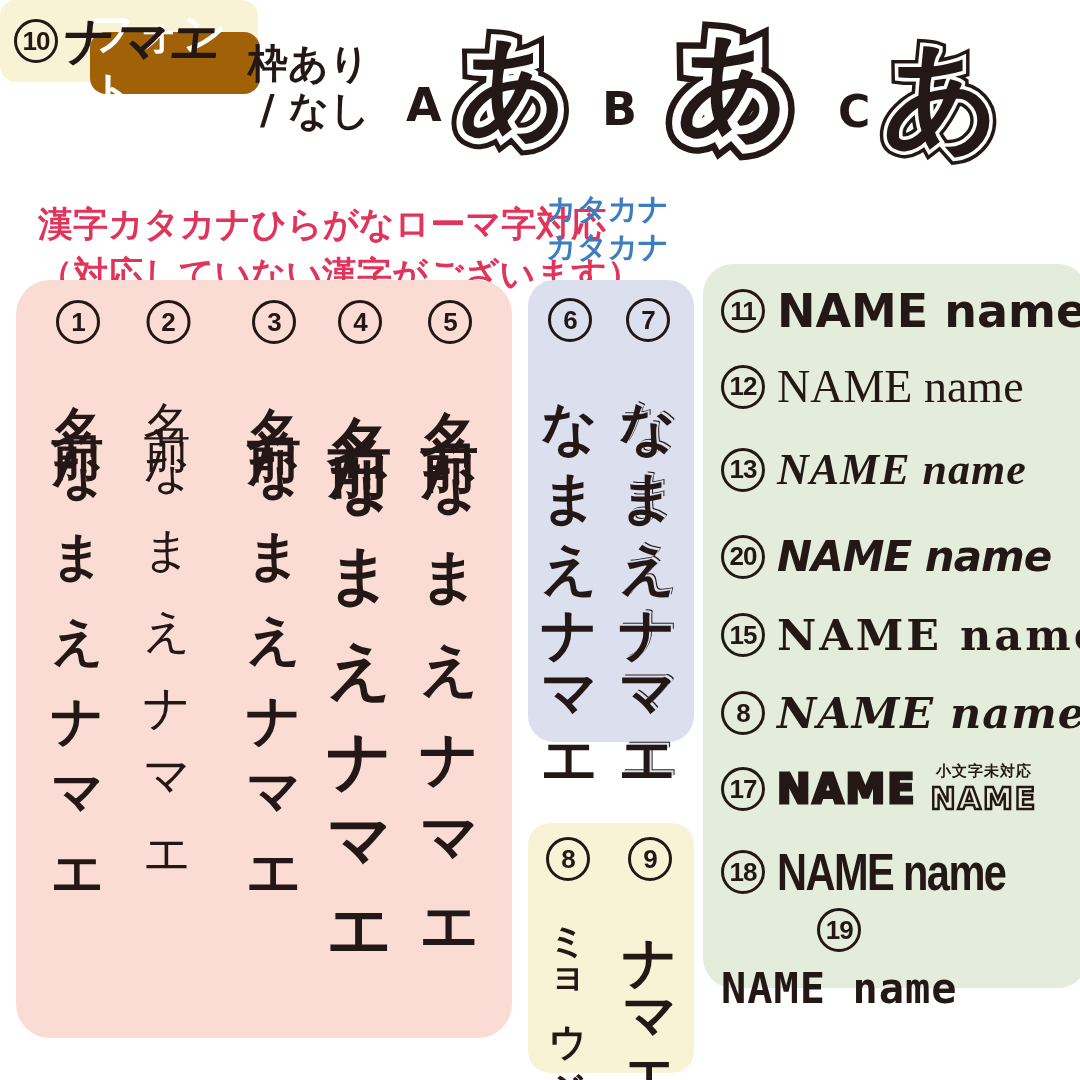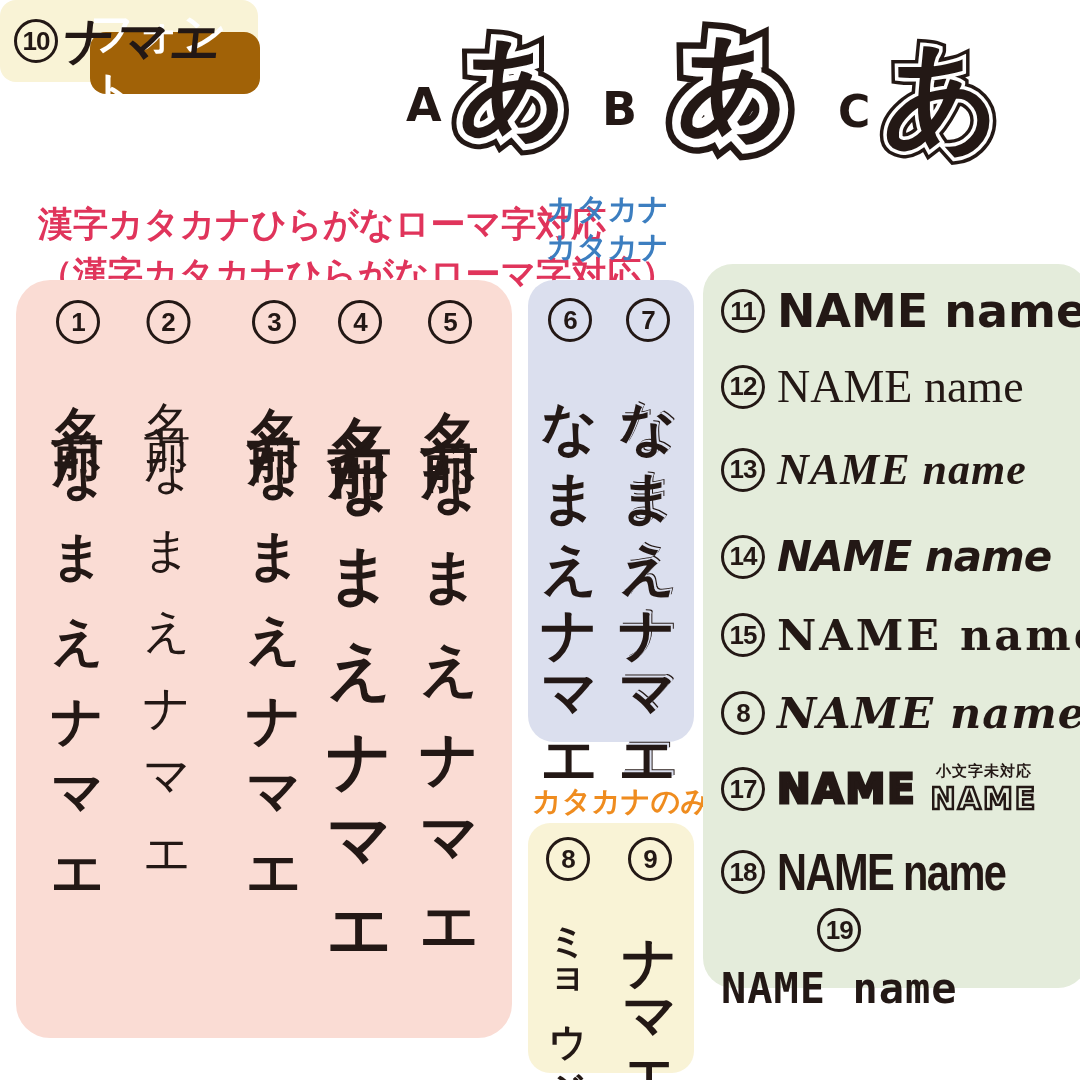--- a/index.html
+++ b/index.html
@@ -129,20 +129,24 @@
   
   .n10{font-size:50px;font-weight:900;font-family:"DejaVu Sans",sans-serif;
        transform:skewX(-6deg);margin-left:6px;letter-spacing:2px;}
 </style>
 </head>
 <body>
 
 <div class="canvas">
 
   <div class="title-box">フォント</div>
+  <div class="frame-label">
+    <div class="line1">枠あり</div>
+    <div class="line2">/ なし</div>
+  </div>
 
   <span class="sample-letter letter-a">A</span>
   <div class="bubble bubble-a">
     <span class="l1">あ</span>
     <span class="l2">あ</span>
     <span class="l3">あ</span>
   </div>
 
   <span class="sample-letter letter-b">B</span>
   <div class="bubble bubble-b">
@@ -153,28 +157,27 @@
 
   <span class="sample-letter letter-c">C</span>
   <div class="bubble bubble-c">
     <span class="l1">あ</span>
     <span class="l2">あ</span>
     <span class="l3">あ</span>
   </div>
 
   <div class="red-heading">
     <div>漢字カタカナひらがなローマ字対応</div>
-    <div>（漢字カタカナひらがなローマ字対応）</div>
+    <div>（対応していない漢字がございます）</div>
   </div>
 
   <div class="kana-label">
     <div>カタカナ</div>
     <div>カタカナ</div>
   </div>
-  <div class="katakana-label">カタカナのみ</div>
 
   <div class="panel pink-panel">
     <div class="vcol c1">
       <span class="circle">1</span>
       <div class="vtext f1">名前なまえナマエ</div>
     </div>
     <div class="vcol c2">
       <span class="circle">2</span>
       <div class="vtext f2">名前なまえナマエ</div>
     </div>
@@ -222,21 +225,21 @@
     </div>
     <div class="grow r12">
       <span class="circle">12</span>
       <span class="n12">NAME name</span>
     </div>
     <div class="grow r13">
       <span class="circle">13</span>
       <span class="n13">NAME name</span>
     </div>
     <div class="grow r14">
-      <span class="circle">14</span>
+      <span class="circle">20</span>
       <span class="n14">NAME name</span>
     </div>
     <div class="grow r15">
       <span class="circle">15</span>
       <span class="n15">NAME name</span>
     </div>
     <div class="grow r16">
       <span class="circle">8</span>
       <span class="n16">NAME name</span>
     </div>

